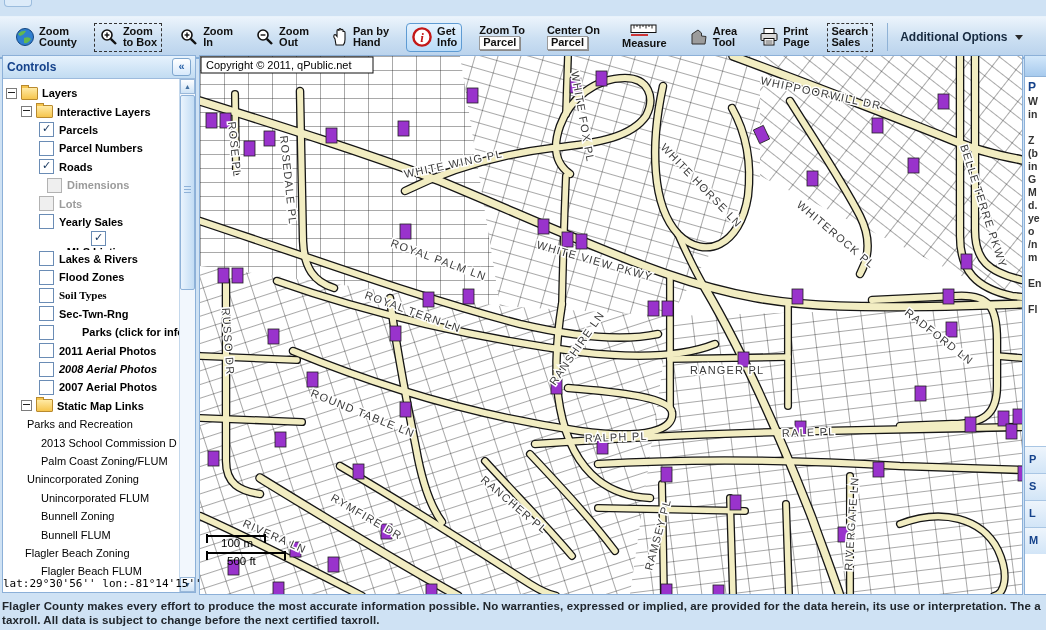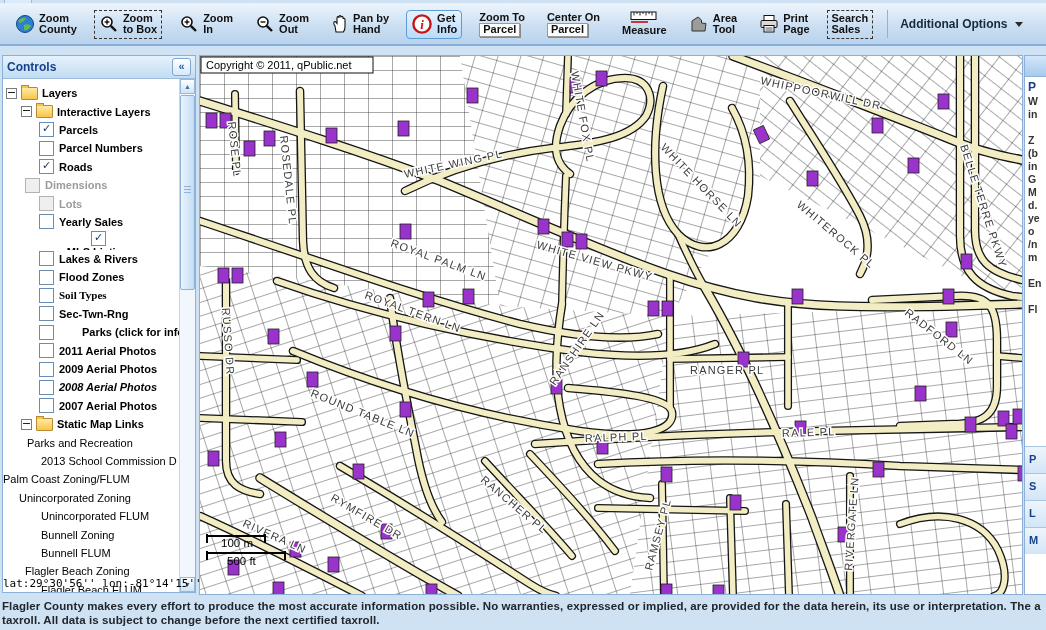--- a/index.html
+++ b/index.html
@@ -1,20 +1,20 @@
 <!DOCTYPE html>
 <html><head>
 <meta charset="utf-8">
 <style>
   html,body{margin:0;padding:0}
   body{width:1046px;height:630px;background:#cfe2f4;font-family:"Liberation Sans",sans-serif;overflow:hidden;position:relative}
 
   
   #top-tab{position:absolute;left:4px;top:0;width:26px;height:6px;background:#dcebf9;border:1px solid #9bbcdd;border-top:none;border-radius:0 0 4px 4px}
-  #toolbar{position:absolute;left:0;top:3px;width:1046px;height:43px;background:linear-gradient(#ecf4fc,#cbdff2 55%,#b9d2ec);border-top:1px solid #e8f2fb;border-bottom:2px solid #85add7;display:flex;align-items:center;padding-left:10px;box-sizing:border-box}
+  #toolbar{position:absolute;left:0;top:16px;width:1046px;height:43px;background:linear-gradient(#ecf4fc,#cbdff2 55%,#b9d2ec);border-top:1px solid #e8f2fb;border-bottom:2px solid #85add7;display:flex;align-items:center;padding-left:10px;box-sizing:border-box}
   .tbtn{display:flex;align-items:center;gap:4px;margin-right:12px;cursor:pointer;padding:2px 4px;border:1px solid transparent;flex:none}
   .tbtn .tlabel{font-size:11px;font-weight:bold;line-height:11.5px;color:#101010;white-space:nowrap}
   .tbtn.dashed{border:1px dashed #333}
   .tbtn.active{background:linear-gradient(#e6f3ff,#b9dbf8);border:1px solid #5e9bd3;border-radius:4px}
   .tbtn.stacked{flex-direction:column;gap:1px}
   .parcel-chip{background:#fdfdfd;border:1px solid #9a9a9a;box-shadow:1px 1px 0 #8a8a8a;padding:0 3px;display:inline-block}
   .tsep{width:1px;height:28px;background:#8fb2d6;margin:0 12px 0 2px;flex:none}
   .addopts{display:flex;align-items:center;gap:7px;font-size:12px;font-weight:bold;color:#16293f;cursor:pointer;flex:none}
   .caret-down{width:0;height:0;border-left:4px solid transparent;border-right:4px solid transparent;border-top:5px solid #2a2a2a}
 
@@ -215,21 +215,21 @@
         <span class="lbl">Parcels</span>
       </div>
       <div class="trow" style="padding-left: 36px;">
         <span class="cbox"></span>
         <span class="lbl">Parcel Numbers</span>
       </div>
       <div class="trow" style="padding-left: 36px;">
         <span class="cbox checked"></span>
         <span class="lbl">Roads</span>
       </div>
-      <div class="trow disabled" style="padding-left: 22px;">
+      <div class="trow disabled" style="padding-left: 44px;">
         <span class="cbox disabled"></span>
         <span class="lbl">Dimensions</span>
       </div>
       <div class="trow disabled" style="padding-left: 36px;">
         <span class="cbox disabled"></span>
         <span class="lbl">Lots</span>
       </div>
       <div class="trow" style="padding-left: 36px;">
         <span class="cbox"></span>
         <span class="lbl">Yearly Sales</span>
@@ -254,48 +254,44 @@
         <span class="cbox"></span>
         <span class="lbl">Sec-Twn-Rng</span>
       </div>
       <div class="trow" style="padding-left: 36px; gap: 23px;">
         <span class="cbox"></span>
         <span class="lbl">Parks (click for info)</span>
       </div>
       <div class="trow" style="padding-left: 36px;">
         <span class="cbox"></span>
         <span class="lbl">2011 Aerial Photos</span>
-      </div>
-      <div class="trow" style="padding-left: 36px;">
-        <span class="cbox"></span>
-        <span class="lbl">2009 Aerial Photos</span>
       </div>
       <div class="trow" style="padding-left: 36px; font-style: italic;">
         <span class="cbox"></span>
         <span class="lbl">2008 Aerial Photos</span>
       </div>
       <div class="trow" style="padding-left: 36px;">
         <span class="cbox"></span>
         <span class="lbl">2007 Aerial Photos</span>
       </div>
       <div class="trow" style="padding-left: 18px;">
         <span class="expander"></span>
         <span class="folder"></span>
         <span class="lbl">Static Map Links</span>
       </div>
       <div class="trow link" style="padding-left: 24px;">
         <span class="lbl">Parks and Recreation</span>
       </div>
       <div class="trow link" style="padding-left: 38px;">
         <span class="lbl">2013 School Commission D</span>
       </div>
-      <div class="trow link" style="">
+      <div class="trow link" style="padding-left: 38px;">
         <span class="lbl">Palm Coast Zoning/FLUM</span>
       </div>
-      <div class="trow link" style="padding-left: 16px; text-align: right;">
+      <div class="trow link" style="padding-left: 24px; text-align: right;">
         <span class="lbl">Unincorporated Zoning</span>
       </div>
       <div class="trow link" style="padding-left: 38px;">
         <span class="lbl">Unincorporated FLUM</span>
       </div>
       <div class="trow link" style="padding-left: 38px;">
         <span class="lbl">Bunnell Zoning</span>
       </div>
       <div class="trow link" style="padding-left: 38px;">
         <span class="lbl">Bunnell FLUM</span>

